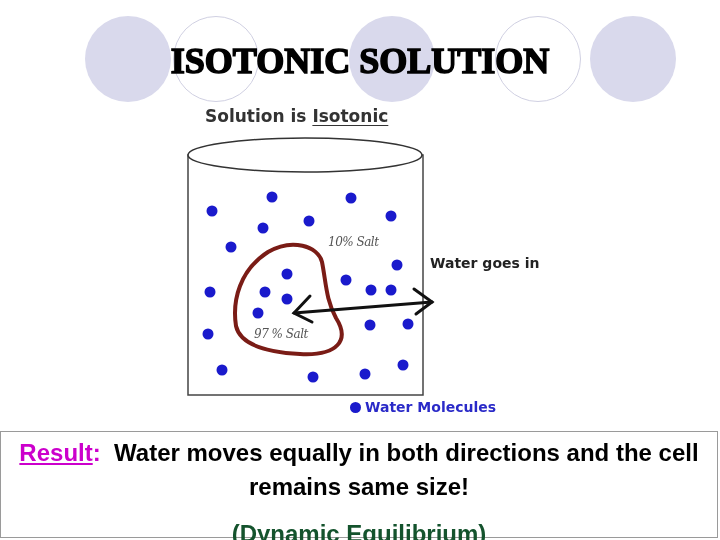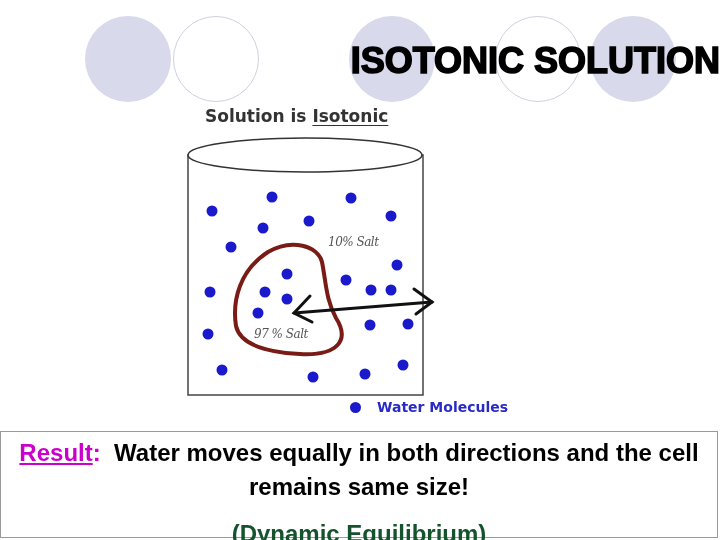--- a/index.html
+++ b/index.html
@@ -5,22 +5,22 @@
     html, body { margin: 0; padding: 0; }
     body {
       width: 720px; height: 540px; position: relative; overflow: hidden;
       background: #ffffff;
       font-family: "DejaVu Sans", sans-serif;
     }
     .deco { position: absolute; border-radius: 50%; }
     .deco.filled { background: #d9d9ec; }
     .deco.outline { border: 1.5px solid #d0d0e2; background: transparent; box-sizing: border-box; }
     .title {
-      position: absolute; left: 0; top: 40px; width: 720px; text-align: right;
-      font-family: Liberation Sans, sans-serif; font-weight: bold;
+      position: absolute; left: 0; top: 40px; width: 720px; text-align: center;
+      font-family: Liberation Serif, serif; font-weight: bold;
       font-size: 36px; letter-spacing: 0px; color: #000;
       -webkit-text-stroke: 1.6px #000;
     }
     .diagram-caption {
       position: absolute; left: 205px; top: 106px;
       font-family: "DejaVu Sans", sans-serif; font-weight: bold; font-size: 17px; color: #333;
     }
     .diagram-caption .u { text-decoration: underline; text-underline-offset: 3px; }
     svg.diagram { position: absolute; left: 0; top: 0; }
     .salt-label {
@@ -28,21 +28,21 @@
       font-size: 12px; color: #555; letter-spacing: -0.5px;
     }
     .side-label {
       position: absolute; left: 430px; top: 255px; width: 150px;
       font-family: "DejaVu Sans", sans-serif; font-weight: bold; font-size: 14px;
       color: #222; line-height: 17px;
     }
     .legend {
       position: absolute; left: 330px; top: 399px;
       font-family: "DejaVu Sans", sans-serif; font-weight: bold; font-size: 14px; color: #2a2ac8;
-      display: flex; align-items: center; gap: 16px; padding-left: 20px;
+      display: flex; align-items: center; gap: 4px; padding-left: 20px;
     }
     .legend .dot { width: 11px; height: 11px; border-radius: 50%; background: #1a1acc; display: inline-block; }
     .result-box {
       position: absolute; left: 0; top: 431px; width: 718px; height: 107px;
       border: 1px solid #9a9a9a; background: #fff;
       text-align: center;
       font-family: "Liberation Sans", sans-serif; font-weight: bold; font-size: 24px;
       line-height: 34px; padding-top: 4px; box-sizing: border-box;
     }
     .result-box .label { color: #cc00cc; text-decoration: underline; }
@@ -104,20 +104,21 @@
     <line x1="294" y1="313" x2="432" y2="302"></line>
     <polyline points="310,296 294,313 312,322"></polyline>
     <polyline points="414,289 432,302 416,314"></polyline>
   </g>
 </svg>
 
 <div class="salt-label" style="left:328px; top:235px;">10% Salt</div>
 <div class="salt-label" style="left:254px; top:327px;">97 % Salt</div>
 
 <div class="side-label">
+  <div>Water goes in</div>
 </div>
 
 <div class="legend">
   <span class="dot"></span>
   <span>Water Molecules</span>
 </div>
 
 <div class="result-box">
   <span class="label">Result</span><span class="colon">:</span>&nbsp;
   <span class="body">Water moves equally in both directions and the cell remains same size!</span>

